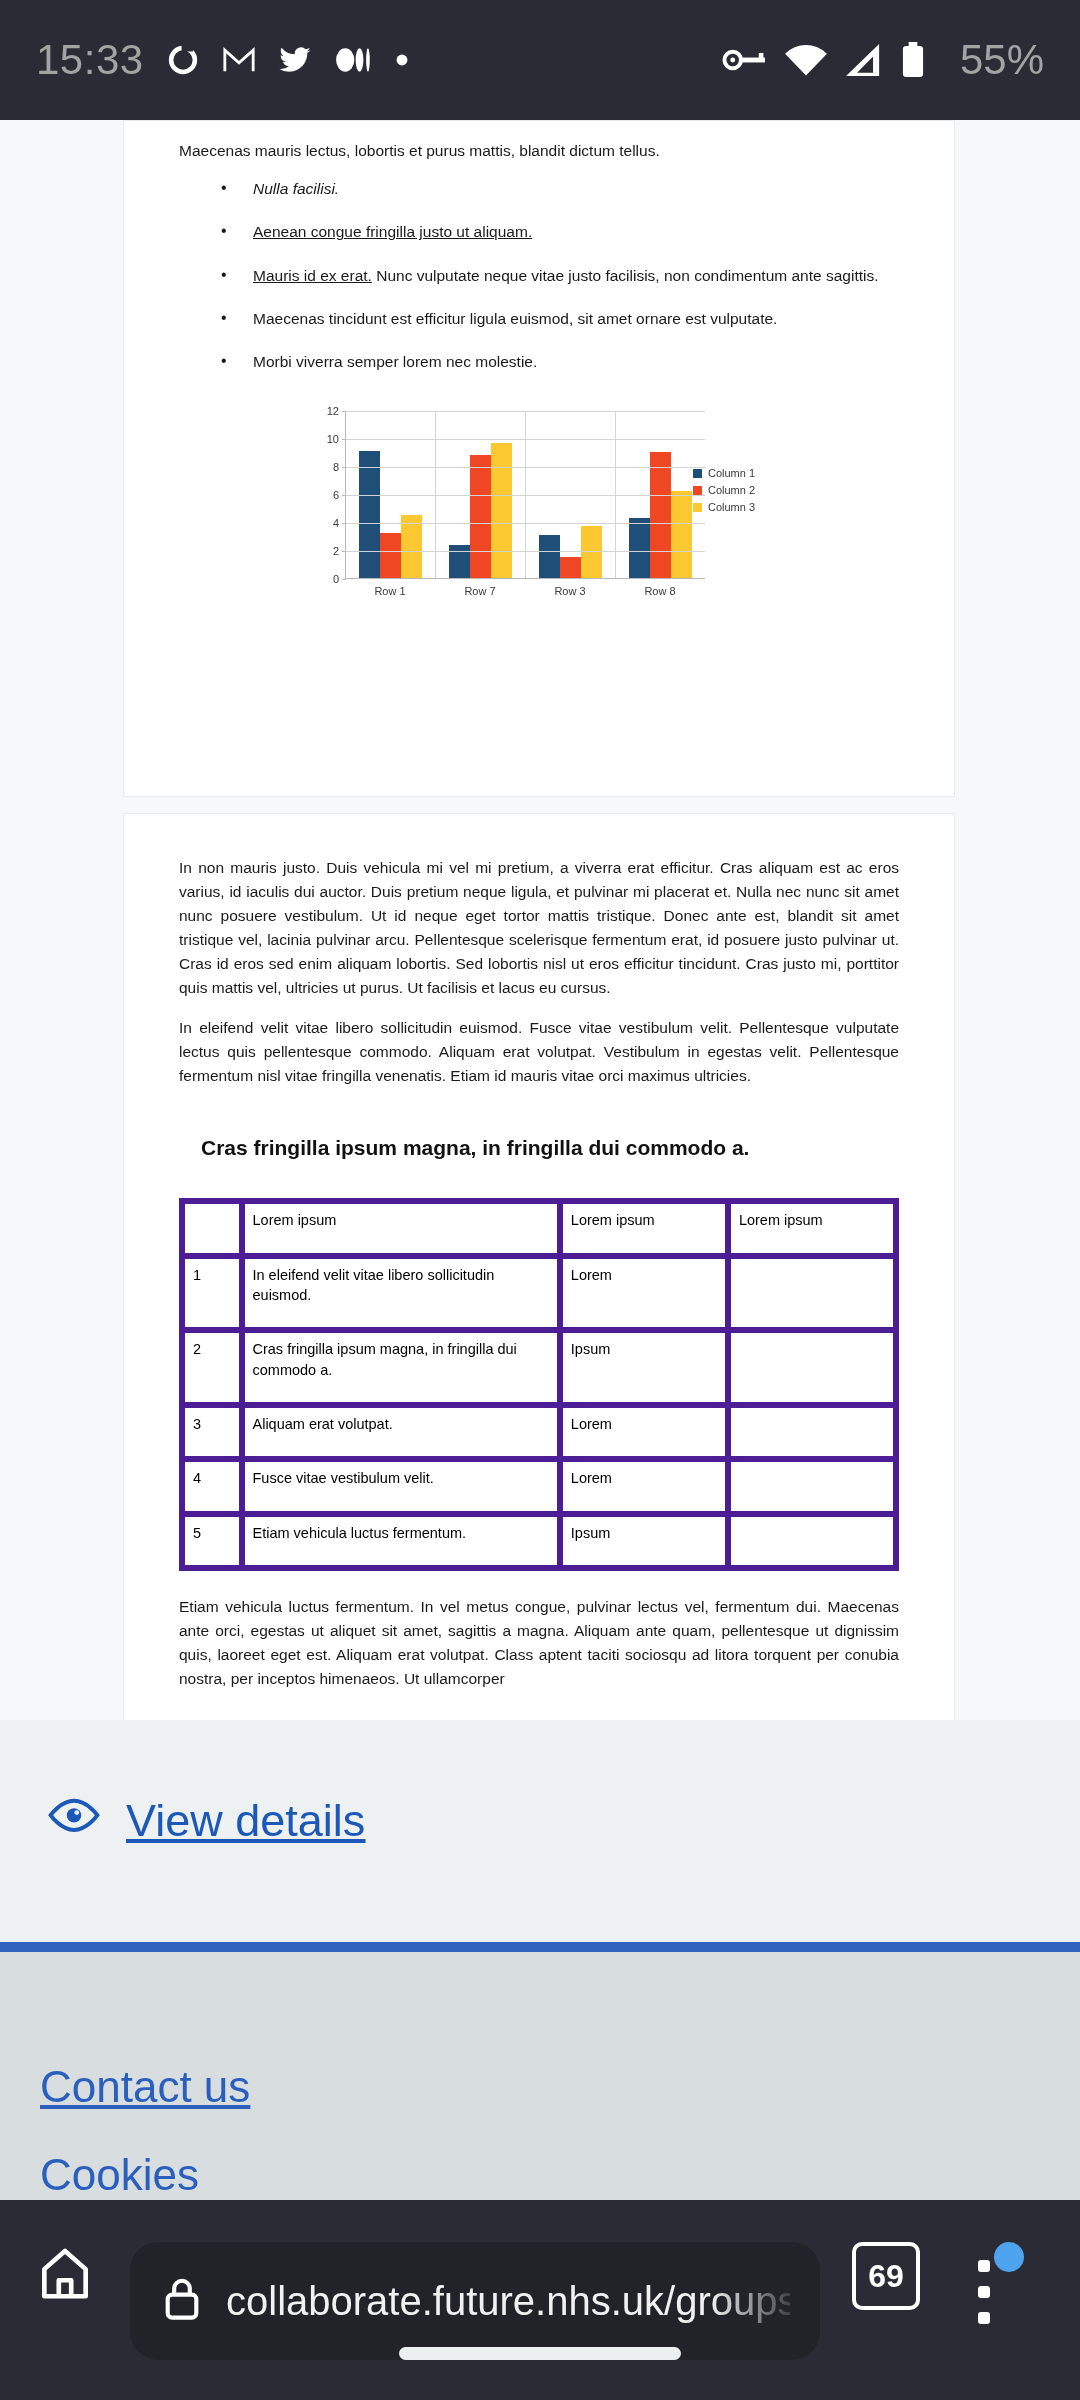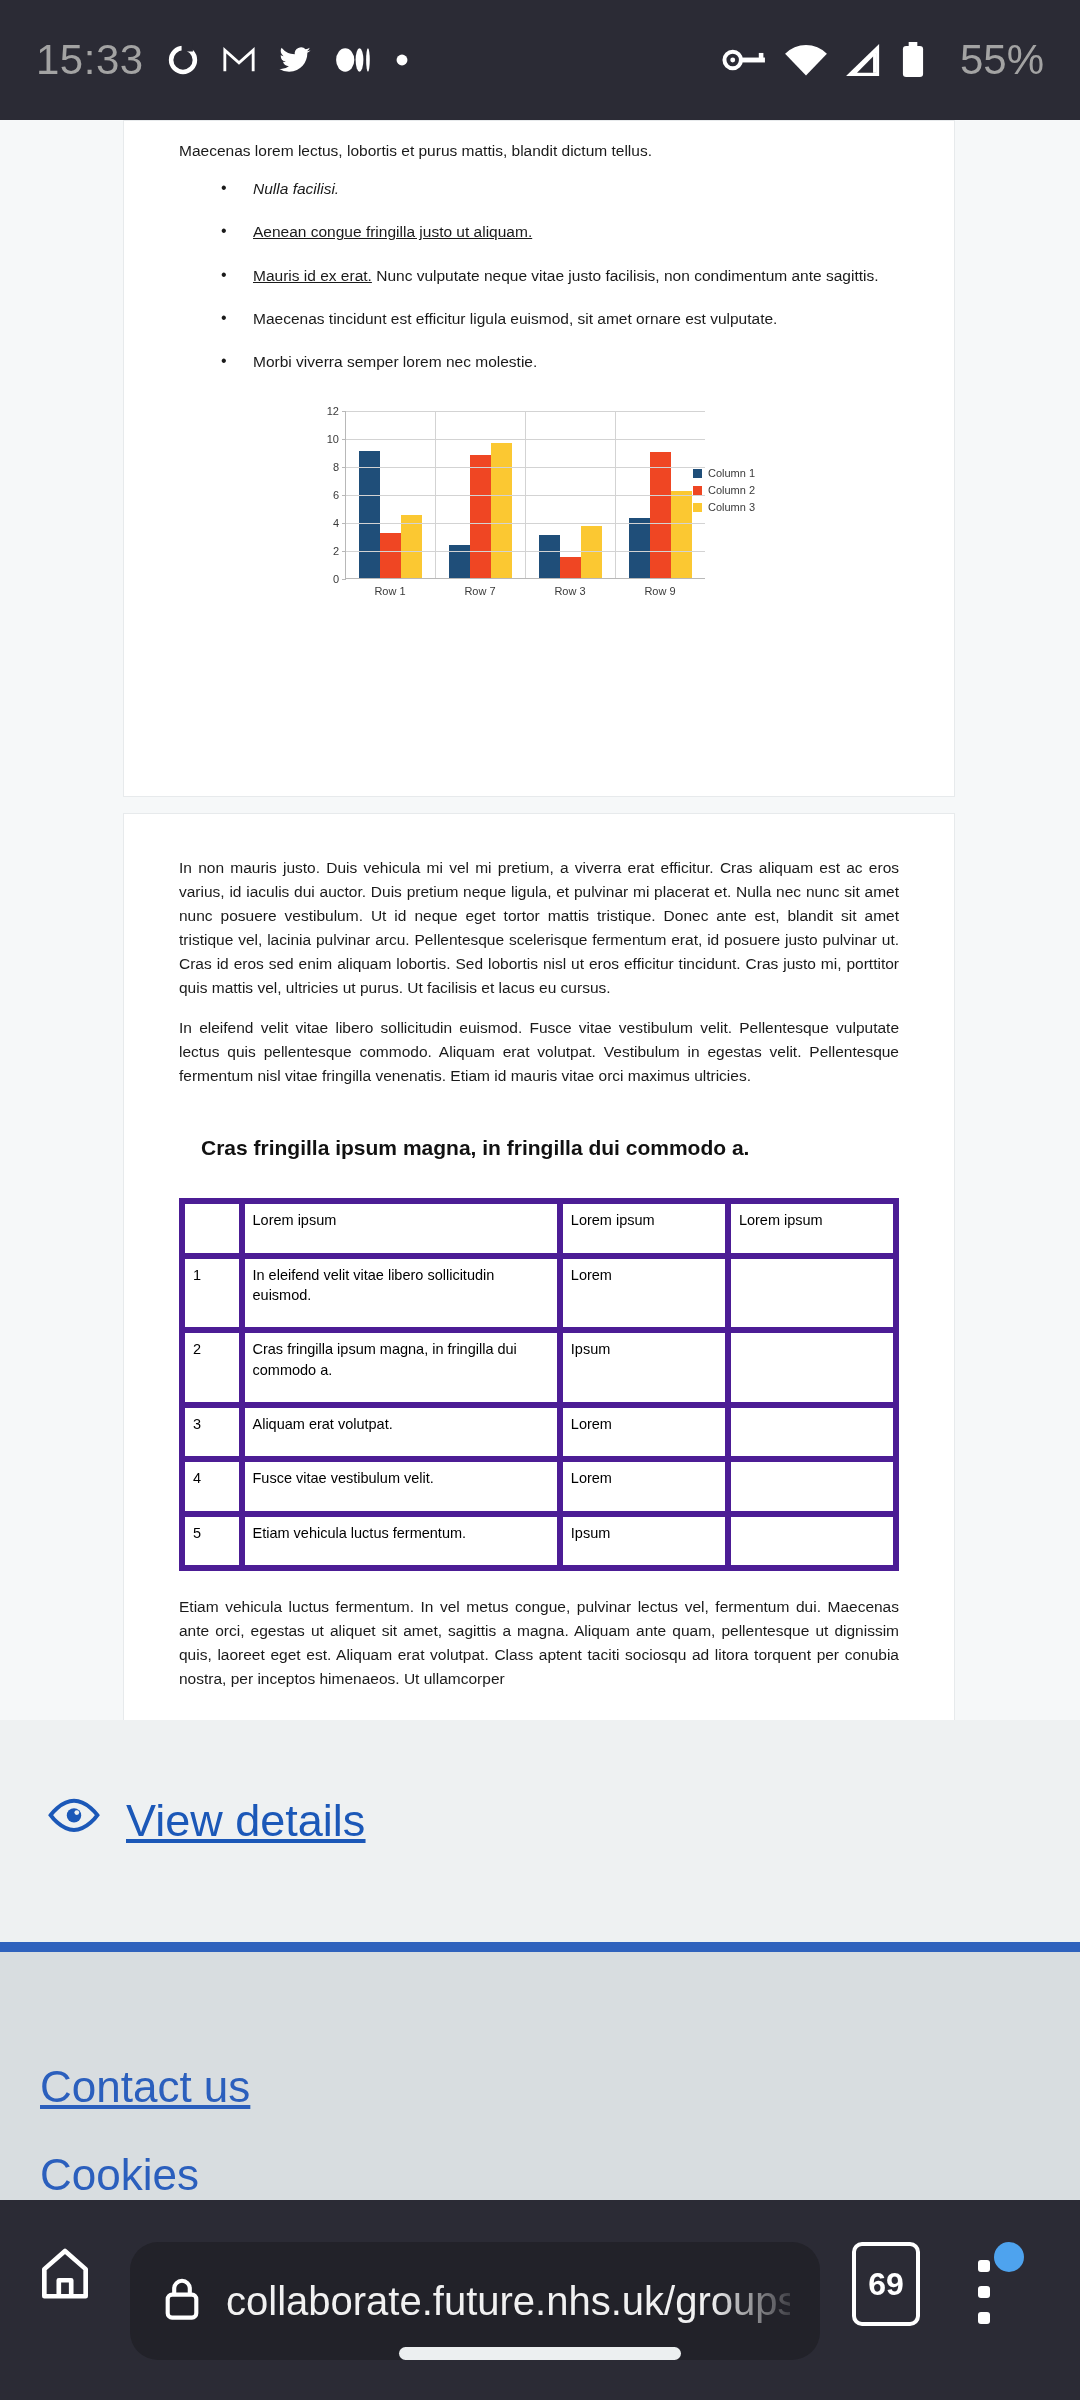--- a/index.html
+++ b/index.html
@@ -170,21 +170,21 @@
     height: 118px; width: 690px; background: #222229; border-radius: 28px;
     display: flex; align-items: center; padding: 0 30px; gap: 22px;
     overflow: hidden;
   }
   .omnibox-url {
     color: #f1f1f1; font-size: 40px; white-space: nowrap;
     overflow: hidden; -webkit-mask-image: linear-gradient(to right,#000 86%,rgba(0,0,0,.15) 100%);
             mask-image: linear-gradient(to right,#000 86%,rgba(0,0,0,.15) 100%);
   }
   .tabcount {
-    margin-left: 32px; width: 68px; height: 84px; border: 4px solid #fff;
+    margin-left: 32px; width: 68px; height: 68px; border: 4px solid #fff;
     border-radius: 10px; color: #fff; font-size: 32px; font-weight: bold;
     display: flex; align-items: center; justify-content: center;
   }
   .kebab {
     margin-left: 36px; width: 60px; height: 92px; position: relative;
   }
   .kebab i {
     position: absolute; left: 22px; width: 12px; height: 12px;
     border-radius: 3px; background: #fff;
   }
@@ -273,21 +273,21 @@
       </span>
       <span class="sb-batt-text">55%</span>
     </div>
   </div>
 
   <div class="viewer">
     <div class="viewer-inner">
 
       <div class="page page-1">
         <div class="doc-body">
-          <p class="doc-p lead">Maecenas lorem lectus, lobortis et purus mattis, blandit dictum tellus.</p>
+          <p class="doc-p lead">Maecenas mauris lectus, lobortis et purus mattis, blandit dictum tellus.</p>
 
           <ul class="doc-list">
             <li class="i">Nulla facilisi.</li>
             <li><span class="u">Aenean congue fringilla justo ut aliquam.</span></li>
             <li><span class="u">Mauris id ex erat.</span><span> Nunc vulputate neque vitae justo facilisis, non condimentum ante sagittis.</span></li>
             <li>Maecenas tincidunt est efficitur ligula euismod, sit amet ornare est vulputate.</li>
             <li>Morbi viverra semper lorem nec molestie.</li>
           </ul>
 
           <div class="chart-wrap">
@@ -332,21 +332,21 @@
                 <div class="ytick-mark" style="top: 28px;"></div>
                 <div class="ytick" style="top: 28px;">10</div>
                 <div class="gridline" style="top: 0px;"></div>
                 <div class="ytick-mark" style="top: 0px;"></div>
                 <div class="ytick" style="top: 0px;">12</div>
               </div>
             <div class="xlabels" id="chart-xlabels">
                 <div>Row 1</div>
                 <div>Row 7</div>
                 <div>Row 3</div>
-                <div>Row 9</div>
+                <div>Row 8</div>
               </div>
             <div class="legend" id="chart-legend">
                 <div class="legend-row">
                   <span class="legend-swatch" style="background: rgb(31, 78, 121);"></span>
                   <span class="legend-label">Column 1</span>
                 </div>
                 <div class="legend-row">
                   <span class="legend-swatch" style="background: rgb(239, 70, 35);"></span>
                   <span class="legend-label">Column 2</span>
                 </div>

